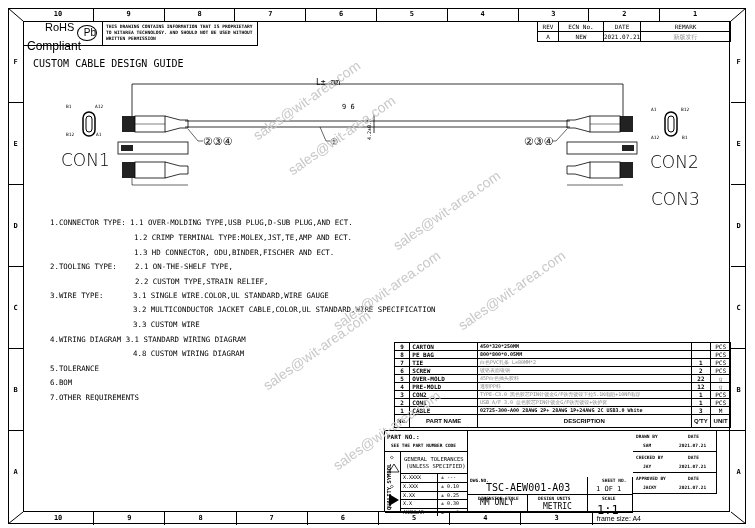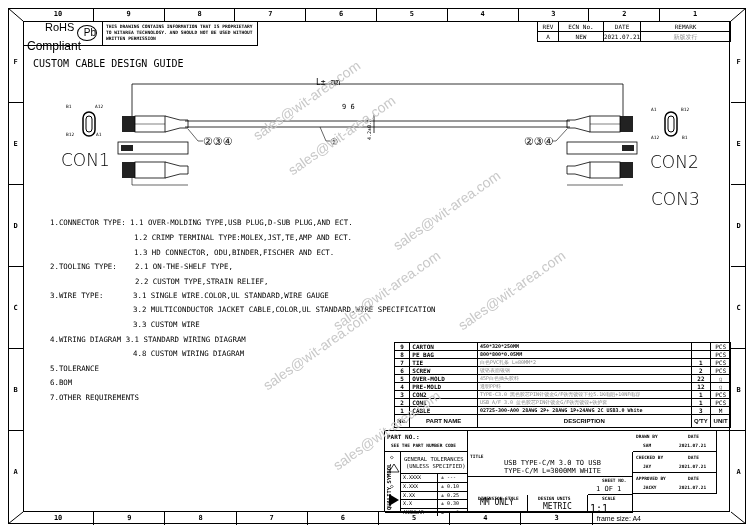--- a/index.html
+++ b/index.html
@@ -306,40 +306,39 @@
       </div>
     <div style="display:flex;height:7.8px;border-bottom:1px solid #000;font-size:5px">
         <span style="width:34px;border-right:1px solid #000;padding-left:2px">X.X</span>
         <span style="padding-left:3px">± 0.30</span>
       </div>
     <div style="display:flex;height:7px;font-size:5px">
         <span style="width:34px;border-right:1px solid #000;padding-left:2px">ANGULAR</span>
         <span style="padding-left:3px">± ---°</span>
       </div>
   </div>
-  <div class="cell" style="left:83px;top:21px;width:165px;height:25px">
-    <div class="lbl" style="position:absolute;left:2px;top:2px">TITLE</div>
-    <div style="position:absolute;left:36px;top:7px;font-size:7px">USB TYPE-C/M 3.0 TO USB</div>
-    <div style="position:absolute;left:36px;top:15px;font-size:7px">TYPE-C/M L=3000MM WHITE</div>
+  <div class="cell" style="left:83px;top:46px;width:120px;height:18px">
+    <div class="lbl" style="position:absolute;left:2px;top:1px">DWG.NO.</div>
+    <div style="position:absolute;left:18px;top:5px;font-size:10px">TSC-AEW001-A03</div>
   </div>
   <div class="cell" style="left:203px;top:46px;width:45px;height:18px">
     <div class="lbl" style="position:absolute;left:14px;top:1px">SHEET NO.</div>
     <div style="position:absolute;left:8px;top:8px;font-size:7px">1 OF 1</div>
   </div>
   <div class="cell" style="left:83px;top:64px;width:60px;height:18px">
     <div class="lbl" style="position:absolute;left:10px;top:1px">DIMENSION STYLE</div>
     <div style="position:absolute;left:12px;top:3px;font-size:8px">MM ONLY</div>
   </div>
   <div class="cell" style="left:143px;top:64px;width:60px;height:18px">
     <div class="lbl" style="position:absolute;left:10px;top:1px">DESIGN UNITS</div>
     <div style="position:absolute;left:15px;top:7px;font-size:8px">METRIC</div>
   </div>
   <div class="cell" style="left:203px;top:64px;width:45px;height:18px">
     <div class="lbl" style="position:absolute;left:14px;top:1px">SCALE</div>
-    <div style="position:absolute;left:2px;top:8px;font-size:10px">1:1</div>
+    <div style="position:absolute;left:9px;top:8px;font-size:12px">1:1</div>
   </div>
   <div class="cell" style="left:248px;top:0;width:84px;height:21px">
     <div class="lbl" style="position:absolute;left:3px;top:3px">DRAWN BY</div>
     <div class="lbl" style="position:absolute;left:55px;top:3px">DATE</div>
     <div class="lbl" style="position:absolute;left:10px;top:12px">SAM</div>
     <div class="lbl" style="position:absolute;left:46px;top:12px">2021.07.21</div>
   </div>
   <div class="cell" style="left:248px;top:21px;width:84px;height:21px">
     <div class="lbl" style="position:absolute;left:3px;top:3px">CHECKED BY</div>
     <div class="lbl" style="position:absolute;left:55px;top:3px">DATE</div>

